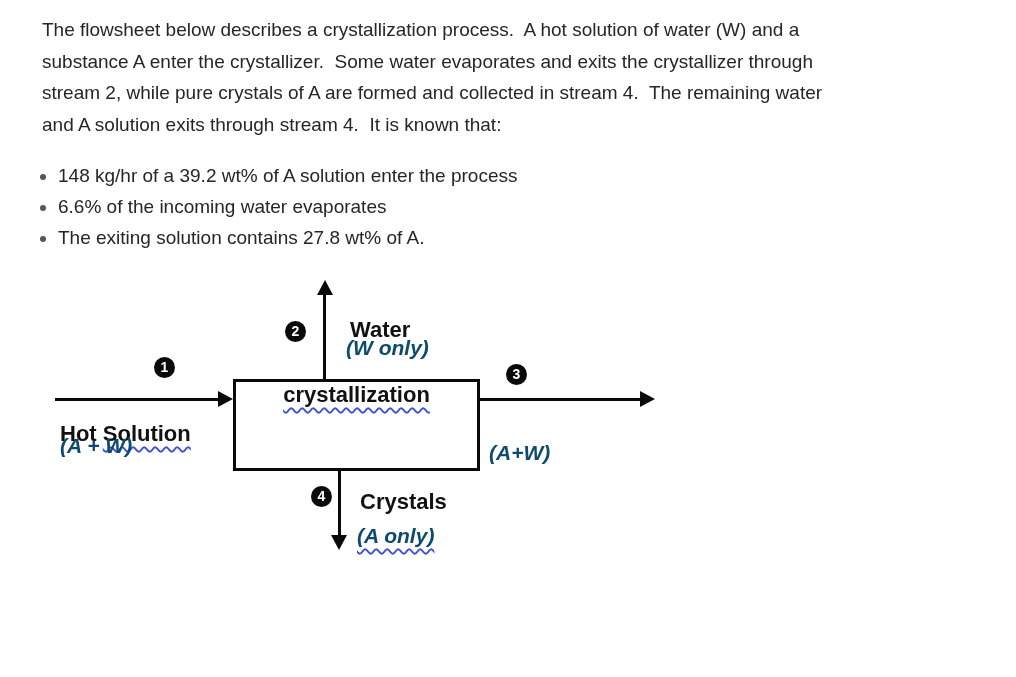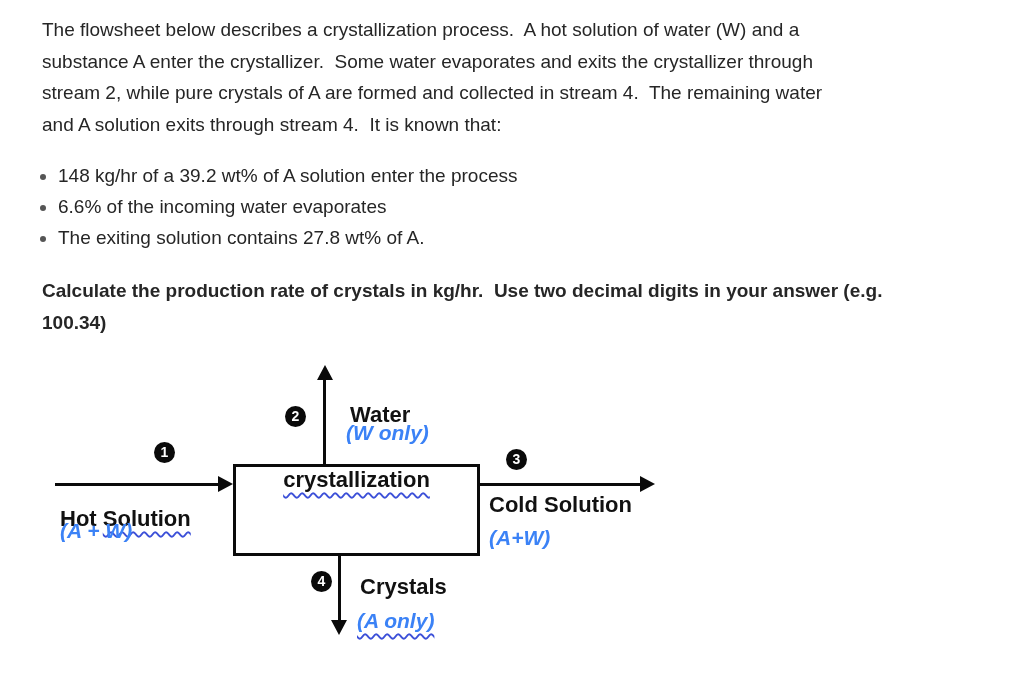--- a/index.html
+++ b/index.html
@@ -93,21 +93,21 @@
     line-height: 26px;
     color: #111111;
     white-space: nowrap;
   }
   .sub {
     position: absolute;
     font-size: 21px;
     font-weight: bold;
     font-style: italic;
     line-height: 26px;
-    color: #3b82f6;
+    color: #0c4a6e;
     white-space: nowrap;
   }
   .unit-label {
     font-size: 22px;
     font-weight: bold;
     color: #111111;
   }
   .wavy {
     text-decoration-line: underline;
     text-decoration-style: wavy;
@@ -123,21 +123,20 @@
 <div class="page">
 
   <p class="para">The flowsheet below describes a crystallization process.  A hot solution of water (W) and a substance A enter the crystallizer.  Some water evaporates and exits the crystallizer through stream 2, while pure crystals of A are formed and collected in stream 4.  The remaining water and A solution exits through stream 4.  It is known that:</p>
 
   <ul class="bullets">
     <li>148 kg/hr of a 39.2 wt% of A solution enter the process</li>
     <li>6.6% of the incoming water evaporates</li>
     <li>The exiting solution contains 27.8 wt% of A.</li>
   </ul>
 
-  <p class="task">Calculate the production rate of crystals in kg/hr.  Use two decimal digits in your answer (e.g. 100.34)</p>
 
   <div class="diagram">
 
     <div class="ah-up" style="left:317px; top:3px;"></div>
     <div class="vline" style="left:323px; top:17px; height:85px;"></div>
     <div class="badge" style="left:285px; top:44px;">2</div>
     <div class="lbl" style="left:350px; top:40px;">Water</div>
     <div class="sub" style="left:346px; top:58px;">(W only)</div>
 
     <div class="hline" style="left:55px; top:121px; width:163px;"></div>
@@ -146,21 +145,20 @@
     <div class="lbl" style="left:60px; top:144px;"><span>Hot </span><span class="wavy">Solution</span></div>
     <div class="sub" style="left:60px; top:156px;">(A + W)</div>
 
     <div class="unit-box">
       <span class="unit-label wavy">crystallization</span>
     </div>
 
     <div class="hline" style="left:480px; top:121px; width:160px;"></div>
     <div class="ah-right" style="left:640px; top:114px;"></div>
     <div class="badge" style="left:506px; top:87px;">3</div>
-    <div class="lbl" style="left:489px; top:130px;">Cold Solution</div>
     <div class="sub" style="left:489px; top:163px;">(A+W)</div>
 
     <div class="vline" style="left:338px; top:194px; height:64px;"></div>
     <div class="ah-down" style="left:331px; top:258px;"></div>
     <div class="badge" style="left:311px; top:209px;">4</div>
     <div class="lbl" style="left:360px; top:212px;">Crystals</div>
     <div class="sub wavy" style="left:357px; top:246px;">(A only)</div>
 
   </div>
 

